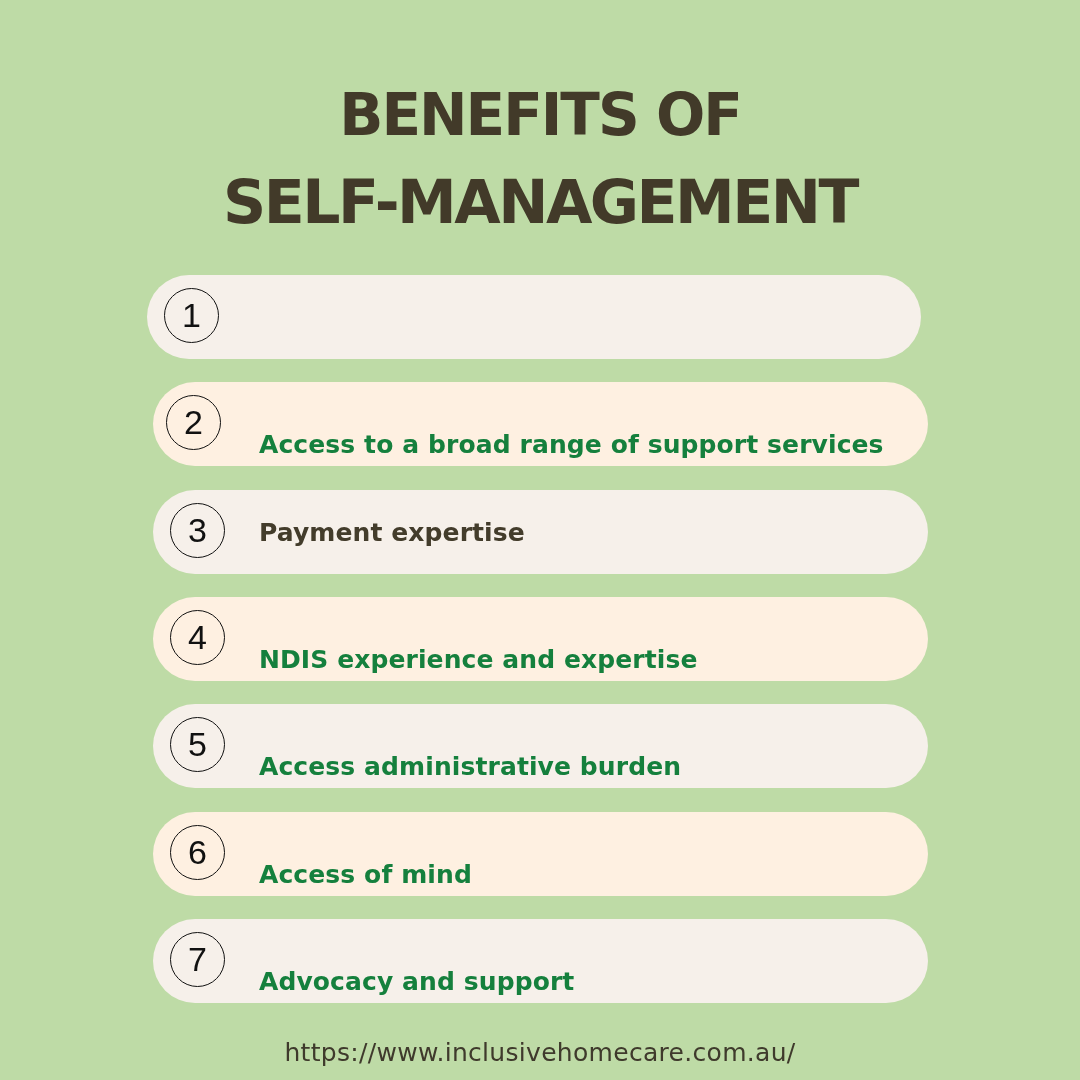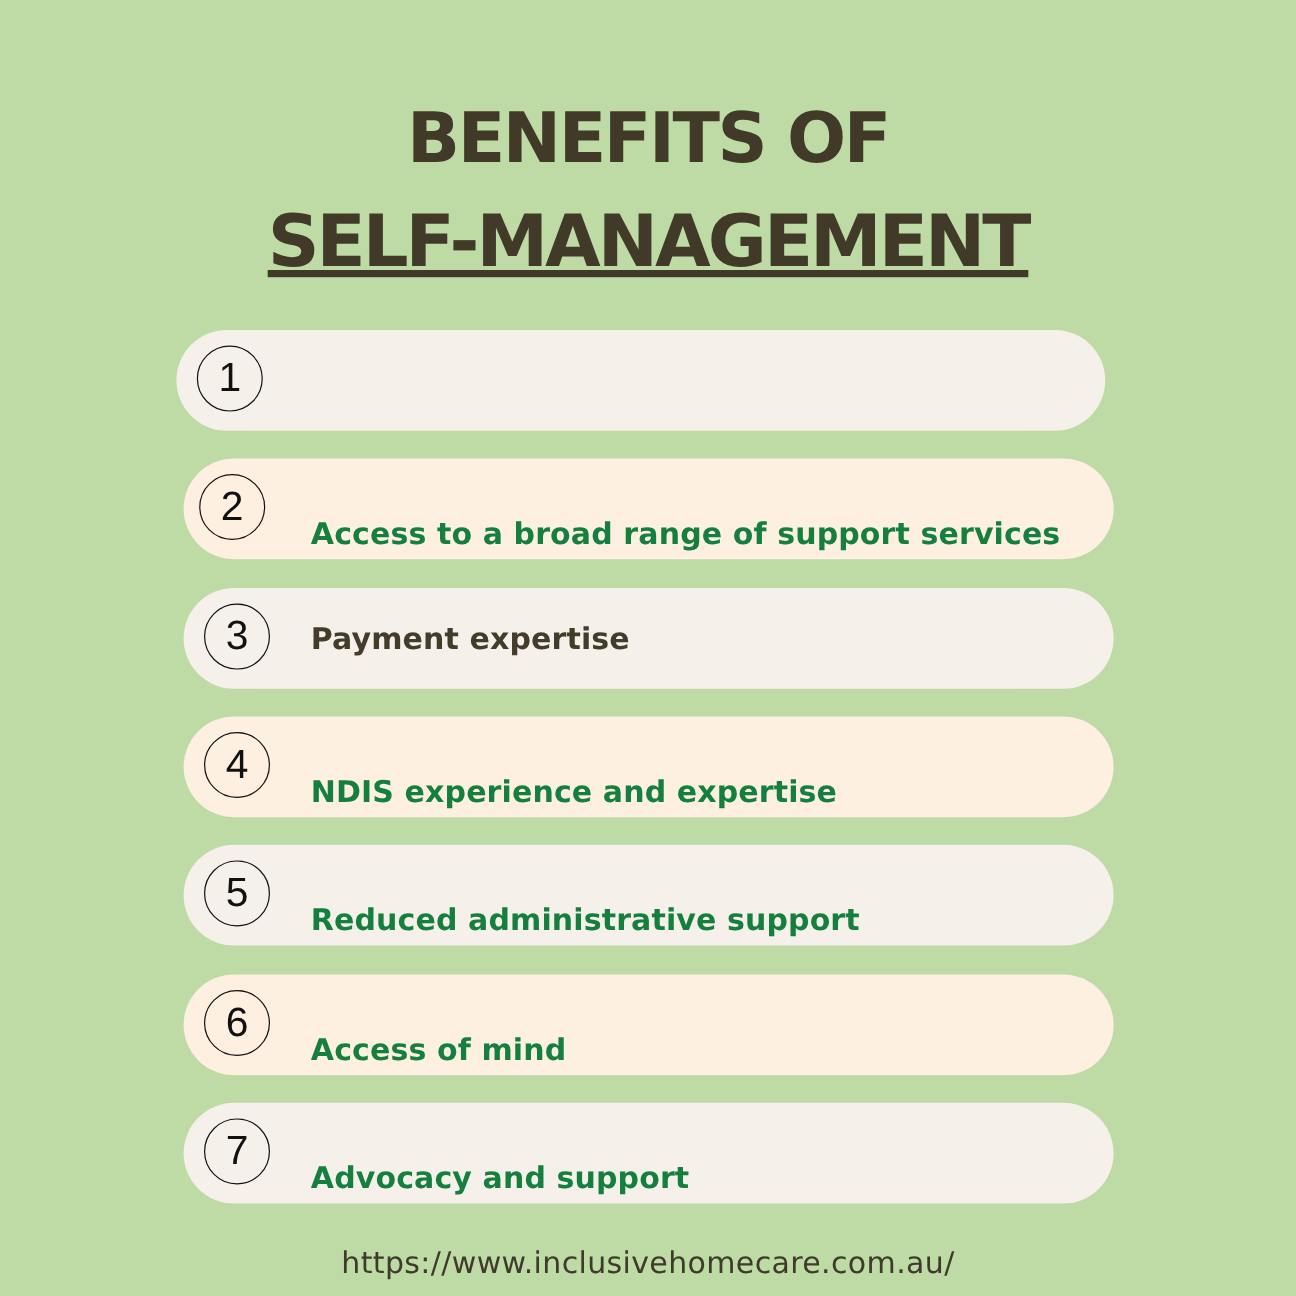--- a/index.html
+++ b/index.html
@@ -16,21 +16,21 @@
       text-align: center;
       color: #423a29;
       font-family: "DejaVu Sans", sans-serif;
       font-weight: bold;
       font-size: 58px;
       letter-spacing: -2px;
       line-height: 1;
       margin: 0;
     }
     .title.l1 { top: 86px; }
-    .title.l2 { top: 172px; font-size: 60px; letter-spacing: -2.5px; text-decoration: underline; }
+    .title.l2 { top: 172px; font-size: 60px; letter-spacing: -2.5px; }
     .pill {
       position: absolute;
       height: 84px;
       border-radius: 42px;
       display: flex;
       align-items: center;
       box-sizing: border-box;
     }
     .pill.light { background: #f6f0ea; }
     .pill.cream { background: #fef0e1; }
@@ -85,21 +85,21 @@
   <div class="pill light" style="left:153px; top:490px; width:775px;">
     <div class="num" style="left:17px;">3</div>
     <span class="label brown">Payment expertise</span>
   </div>
   <div class="pill cream" style="left:153px; top:597px; width:775px;">
     <div class="num" style="left:17px;">4</div>
     <span class="label gray">NDIS experience and expertise</span>
   </div>
   <div class="pill light" style="left:153px; top:704px; width:775px;">
     <div class="num" style="left:17px;">5</div>
-    <span class="label gray">Reduced administrative support</span>
+    <span class="label gray">Access administrative burden</span>
   </div>
   <div class="pill cream" style="left:153px; top:812px; width:775px;">
     <div class="num" style="left:17px;">6</div>
     <span class="label gray">Access of mind</span>
   </div>
   <div class="pill light" style="left:153px; top:919px; width:775px;">
     <div class="num" style="left:17px;">7</div>
     <span class="label gray">Advocacy and support</span>
   </div>
 </div>

